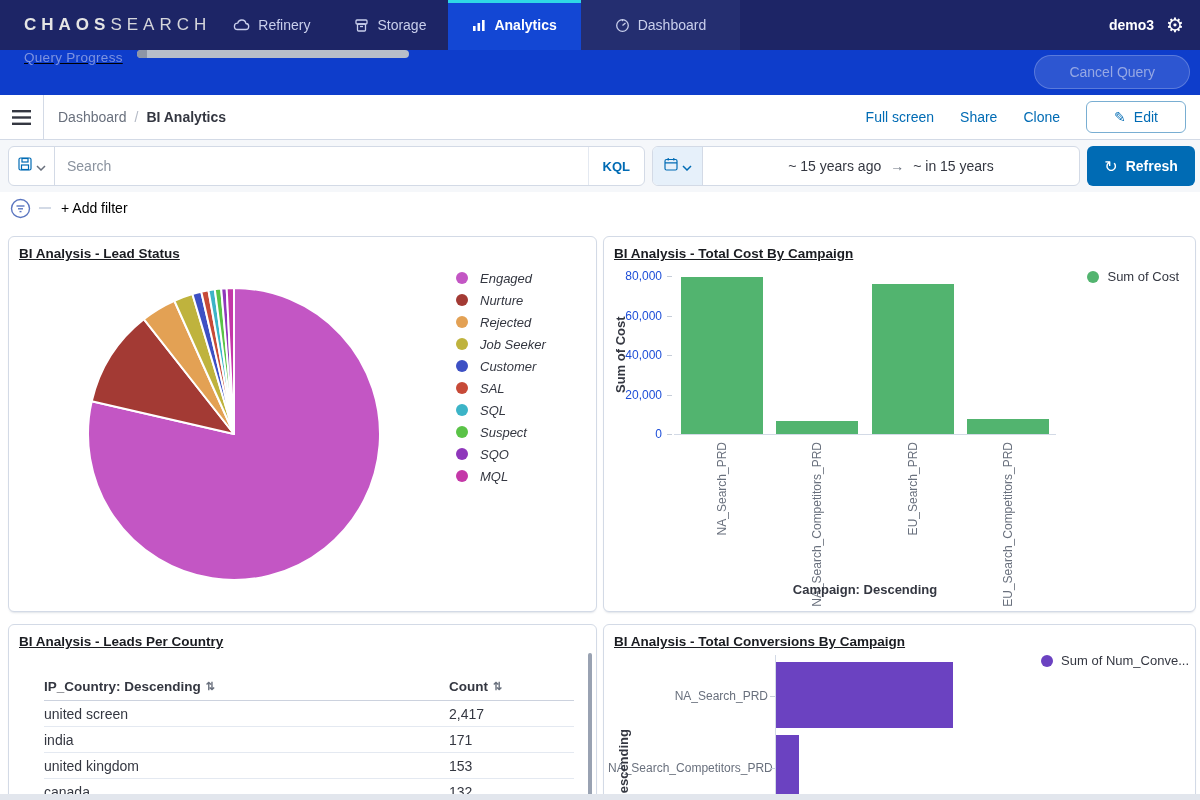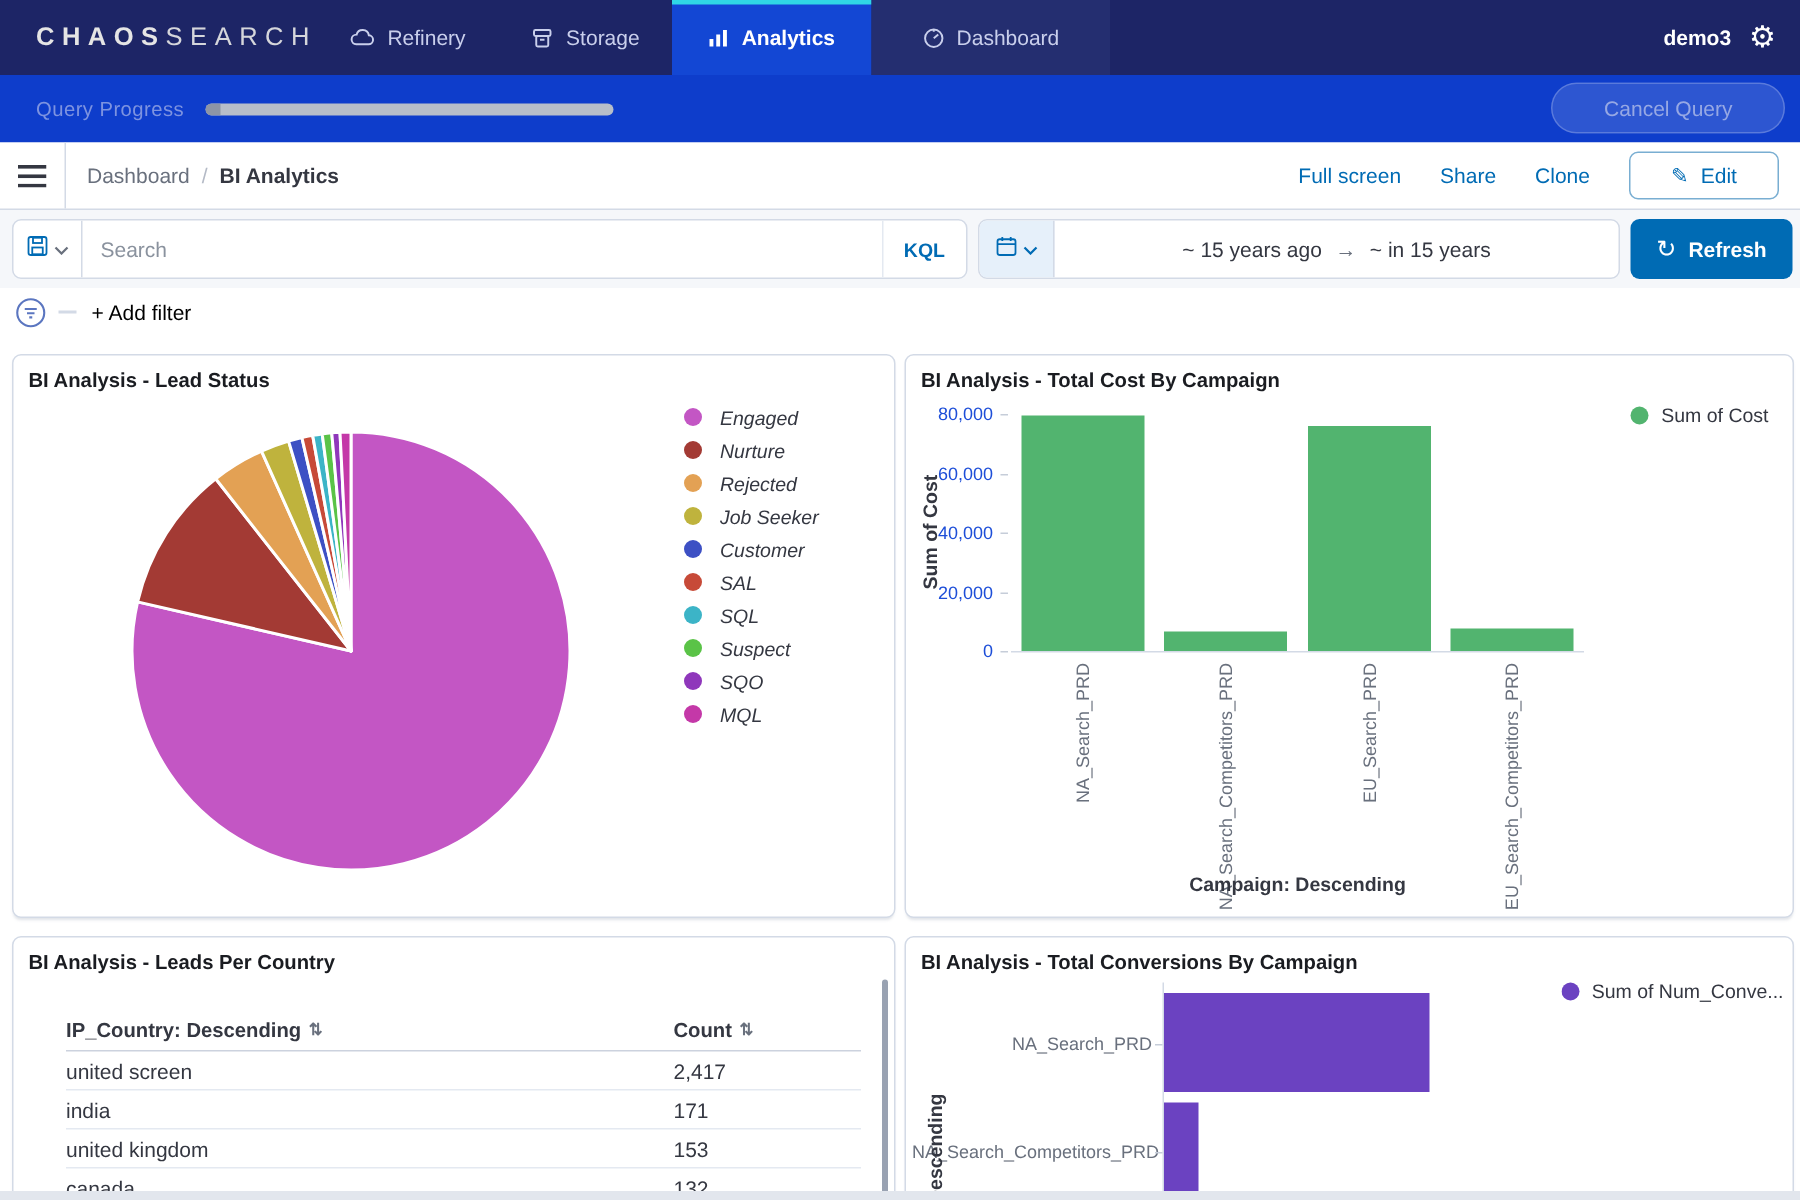--- a/index.html
+++ b/index.html
@@ -15,21 +15,21 @@
   .nav-tab { display:flex; align-items:center; gap:8px; padding:0 22px; color:#c9cfec; font-size:14px; font-weight:500; cursor:pointer; position:relative; }
   .nav-tab svg { display:block; }
   .nav-tab.boxed { background:#242e70; padding:0 34px; }
   .nav-tab.active { background:#1347d4; color:#fff; font-weight:600; padding:0 24px; }
   .nav-tab.active::before { content:""; position:absolute; left:0; top:0; right:0; height:3px; background:#2fd8e5; }
   .nav-right { margin-left:auto; display:flex; align-items:center; gap:12px; padding-right:16px; color:#fff; }
   .nav-user { font-size:14px; font-weight:700; }
   .gear { font-size:20px; line-height:1; color:#fff; cursor:pointer; }
 
   
-  .qstrip { position:absolute; left:0; top:50px; width:1200px; height:45px; background:#0e3dcb; display:flex; align-items:center; }
+  .qstrip { position:absolute; left:0; top:50px; width:1200px; height:45px; background:#0e3dcb; display:flex; align-items:flex-start;text-decoration:underline; }
   .qstrip-label { margin-left:24px; font-size:13.5px; color:#7d93e0; letter-spacing:.3px; }
   .progress { margin-left:14px; width:272px; height:8px; border-radius:4px; background:#b7bec9; position:relative; overflow:hidden; }
   .progress-cap { position:absolute; left:0; top:0; width:10px; height:8px; background:#8d95a6; }
   .cancel-btn { position:absolute; right:10px; top:5px; height:34px; padding:0 34px; border-radius:17px; background:rgba(255,255,255,.13); border:1px solid rgba(255,255,255,.22); color:#96a8e4; font-size:14px; display:flex; align-items:center; cursor:default; }
 
   
   .toolbar { position:absolute; left:0; top:95px; width:1200px; height:45px; background:#fff; border-bottom:1px solid #d3dae6; display:flex; align-items:center; }
   .hamburger { width:44px; height:100%; display:flex; align-items:center; justify-content:center; border-right:1px solid #d3dae6; cursor:pointer; }
   .crumbs { display:flex; align-items:center; gap:8px; margin-left:14px; font-size:14px; }
   .crumb-parent { color:#69707d; cursor:pointer; }
@@ -59,21 +59,21 @@
   .filter-icon { margin-left:10px; cursor:pointer; display:flex; }
   .filter-dash { width:12px; height:2px; background:#d3dae6; margin:0 10px 0 8px; }
   .add-filter { color:#000000; font-size:14px; font-weight:500; cursor:pointer; }
 
   
   .panel { position:absolute; background:#fff; border:1px solid #d3dae6; border-radius:6px; box-shadow:0 2px 2px -1px rgba(152,162,179,.3); overflow:hidden; }
   #panel-pie   { left:8px;   top:236px; width:589px; height:376px; }
   #panel-cost  { left:603px; top:236px; width:593px; height:376px; }
   #panel-table { left:8px;   top:624px; width:589px; height:230px; }
   #panel-conv  { left:603px; top:624px; width:593px; height:230px; }
-  .p-title { position:absolute; left:10px; top:9px; font-size:13.5px; font-weight:700; color:#1a1c21; }
+  .p-title { position:absolute; left:10px; top:9px; font-size:13.5px; font-weight:700; color:#1a1c21;text-decoration:underline; }
 
   
   #pie-svg { position:absolute; left:77px; top:49px; }
   .legend { position:absolute; display:flex; flex-direction:column; }
   #pie-legend { left:447px; top:30px; }
   .legend-item { display:flex; align-items:center; gap:12px; height:22px; cursor:pointer;font-style:italic; }
   .legend-dot { width:12px; height:12px; border-radius:50%; flex:none; }
   .legend-label { font-size:13px; color:#343741; white-space:nowrap; }
 
   

